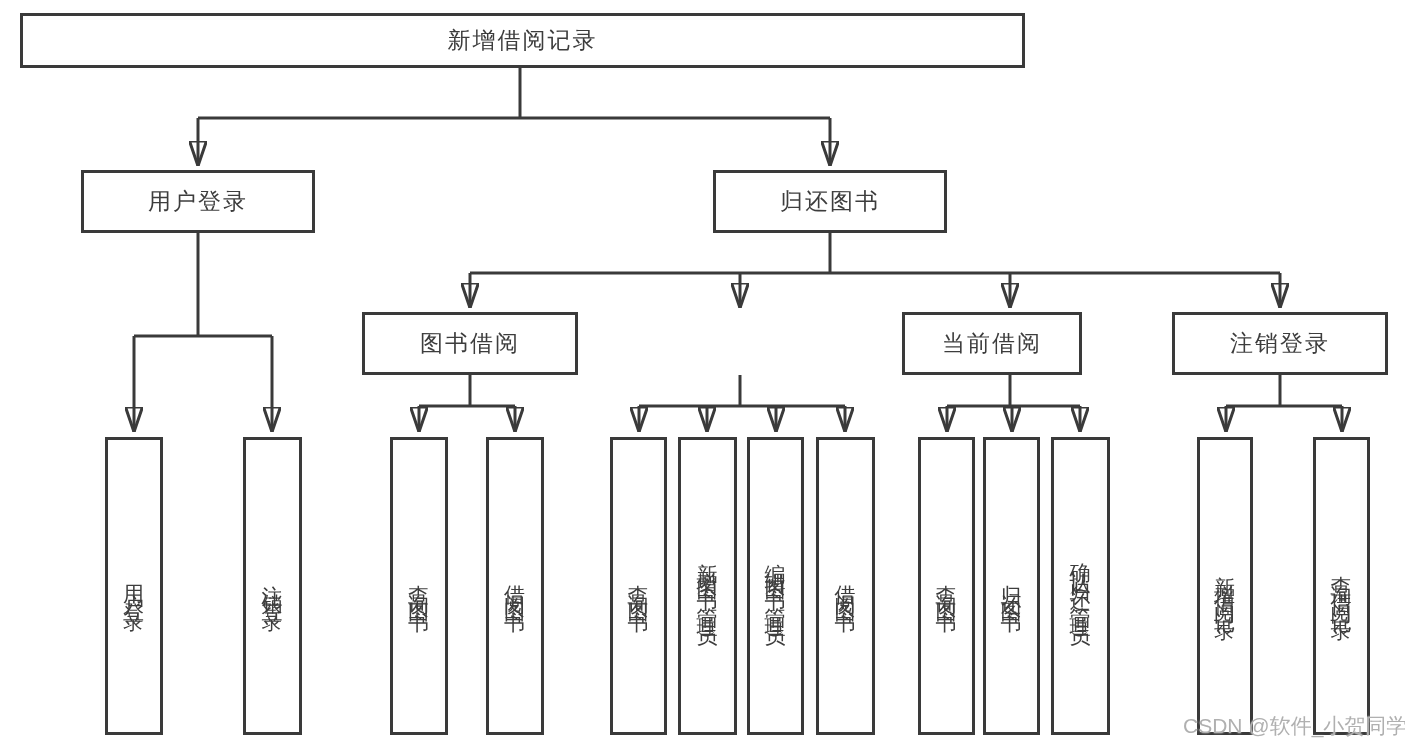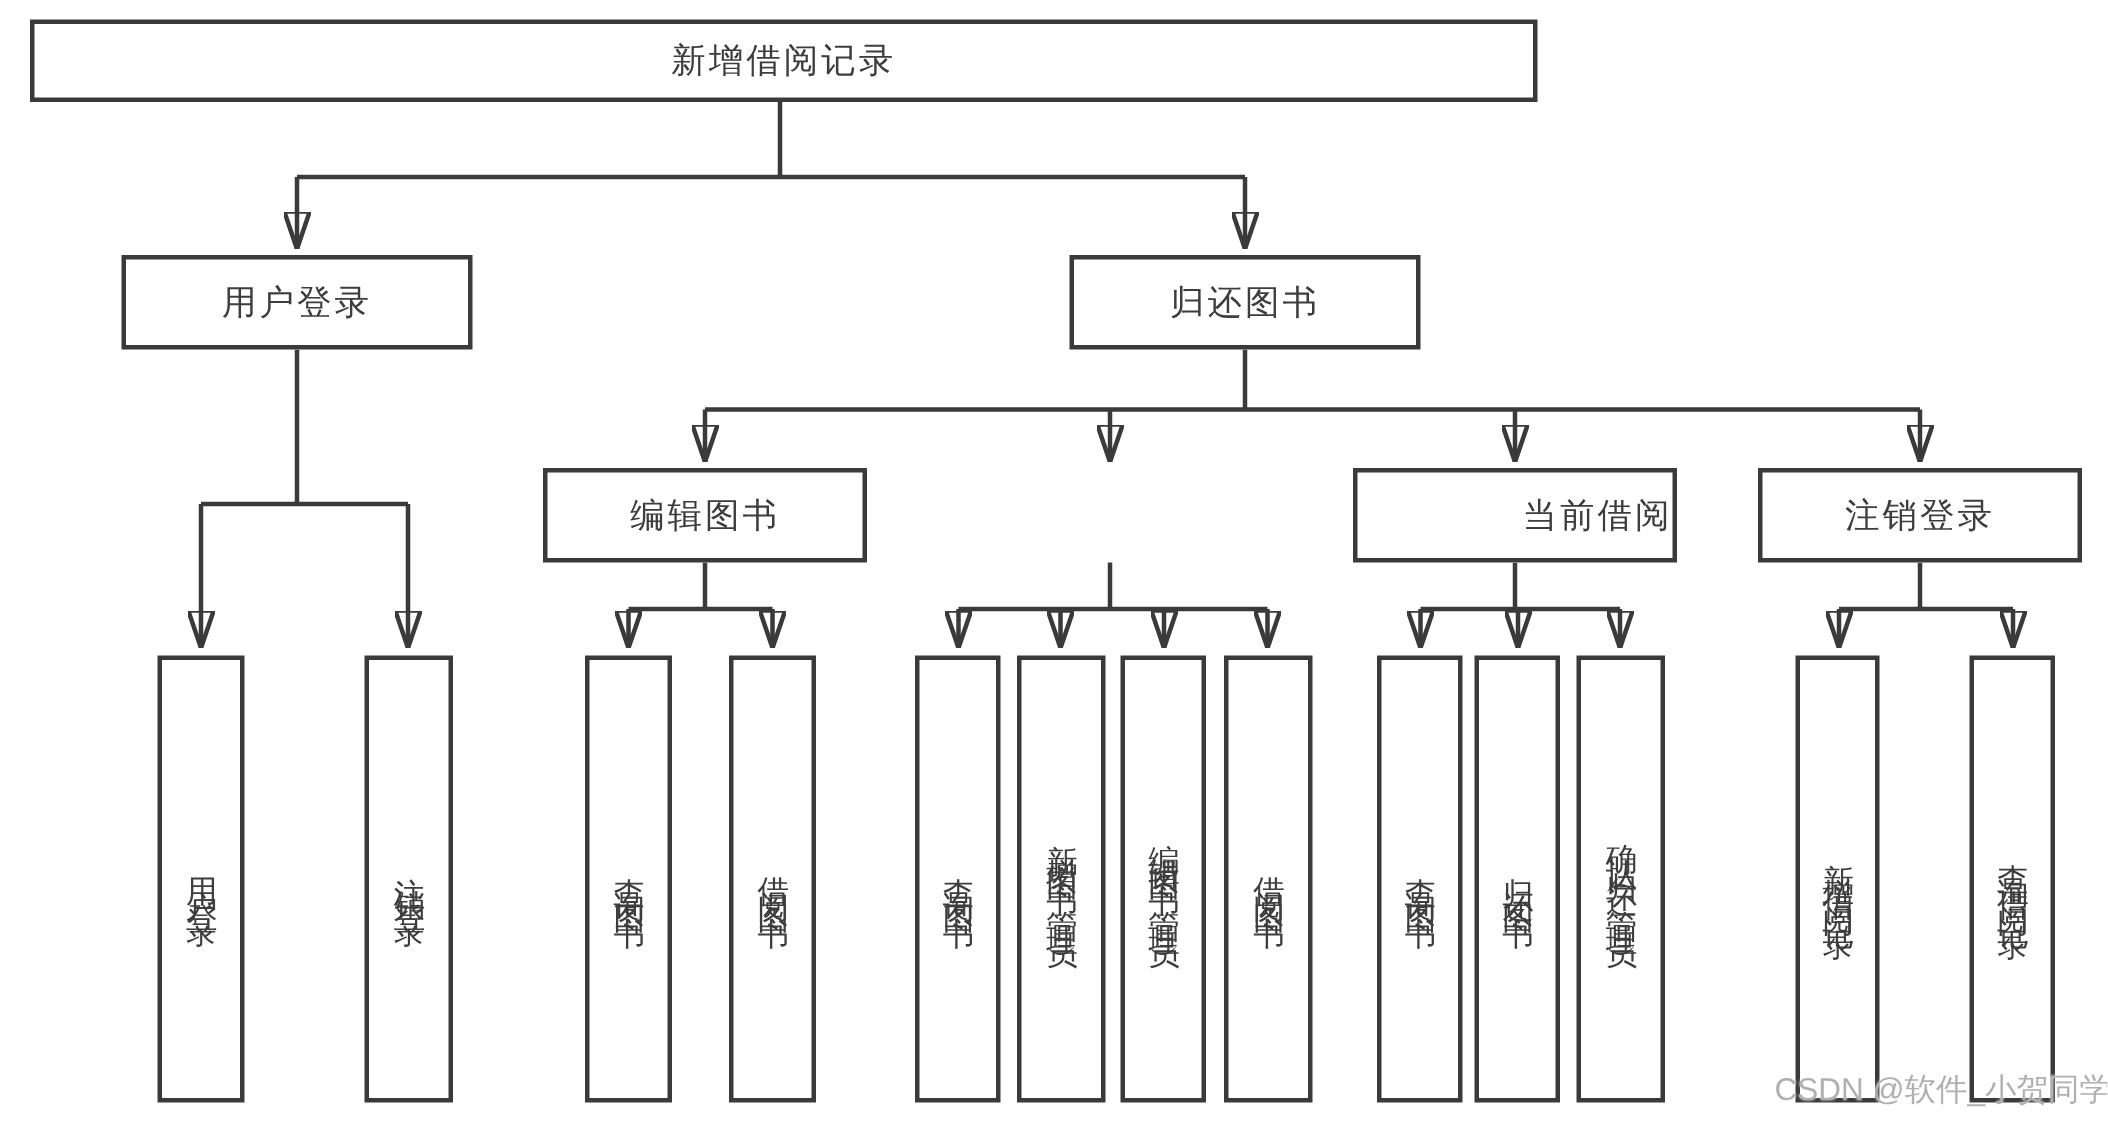--- a/index.html
+++ b/index.html
@@ -101,23 +101,23 @@
   </div>
 
   <div class="node hbox" style="left:81px;top:170px;width:234px;height:63px;">
     <span class="label">用户登录</span>
   </div>
   <div class="node hbox" style="left:713px;top:170px;width:234px;height:63px;">
     <span class="label">归还图书</span>
   </div>
 
   <div class="node hbox" style="left:362px;top:312px;width:216px;height:63px;">
-    <span class="label">编辑图书</span>
+    <span class="label">图书借阅</span>
   </div>
-  <div class="node hbox" style="left:902px;top:312px;width:216px;height:63px;justify-content:flex-end;">
+  <div class="node hbox" style="left:902px;top:312px;width:180px;height:63px;">
     <span class="label">当前借阅</span>
   </div>
   <div class="node hbox" style="left:1172px;top:312px;width:216px;height:63px;">
     <span class="label">注销登录</span>
   </div>
 
   <div class="node leaf" style="left:105px;top:437px;width:58px;height:298px;">
     <span class="label">用户登录</span>
   </div>
   <div class="node leaf" style="left:243px;top:437px;width:59px;height:298px;">

